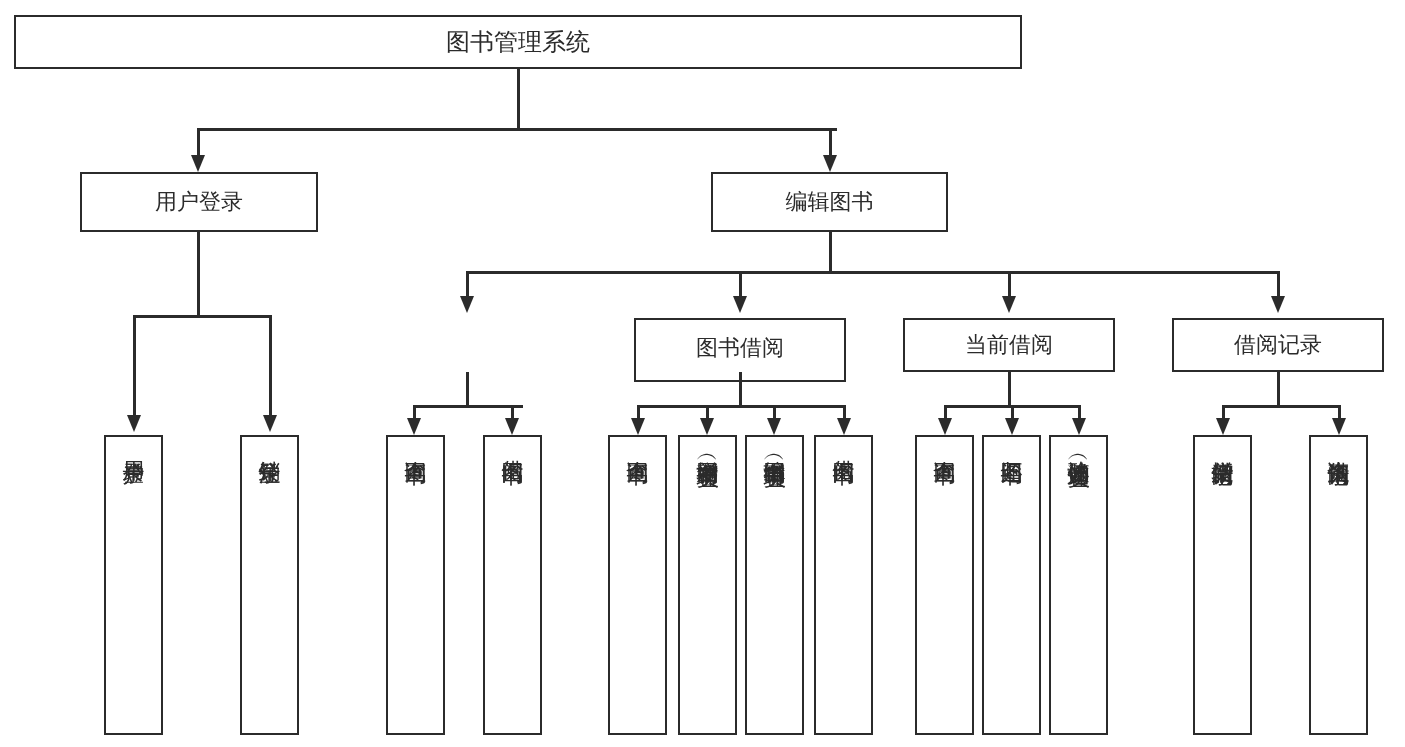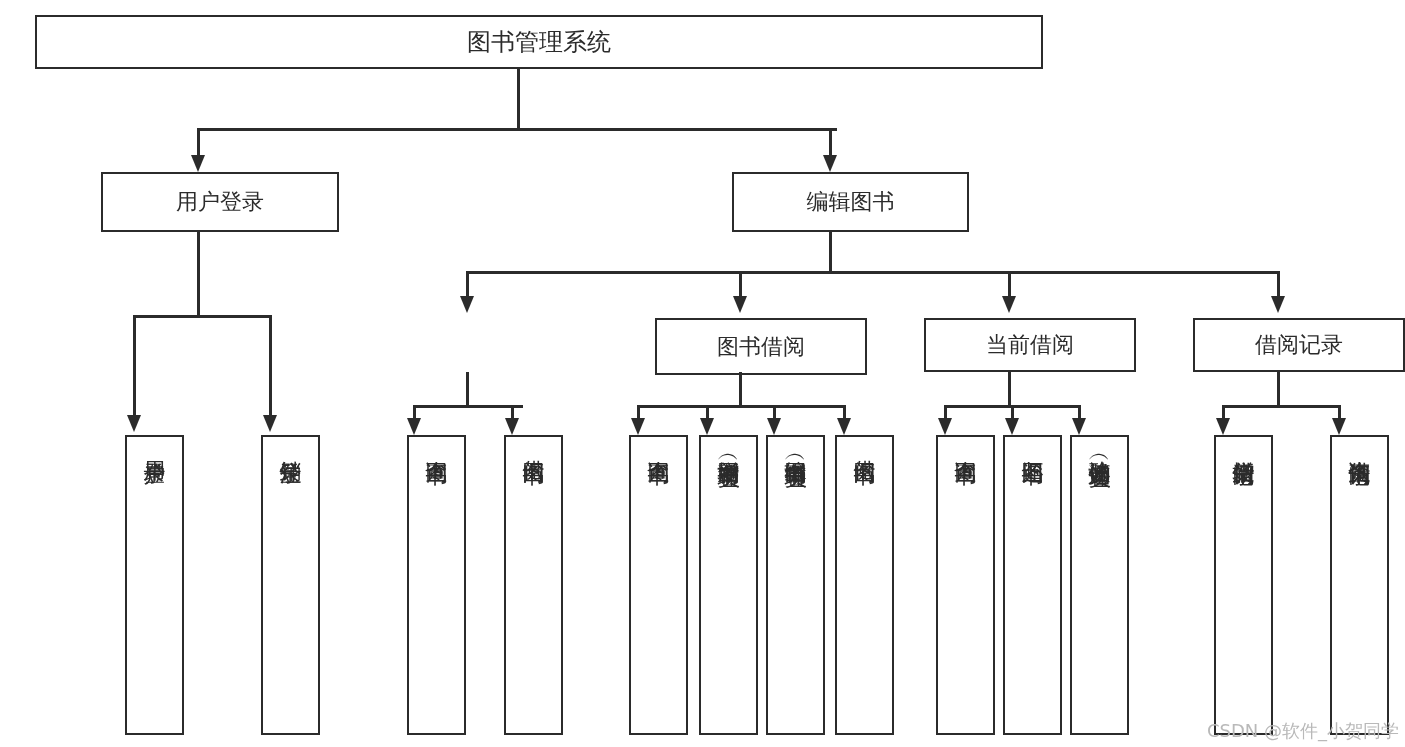--- a/index.html
+++ b/index.html
@@ -22,21 +22,20 @@
   .node {
     position: absolute;
     box-sizing: border-box;
     border: 2.5px solid #2b2b2b;
     background: #ffffff;
     color: #2b2b2b;
     display: flex;
     align-items: center;
     justify-content: center;
     line-height: 1.0;
-    margin-left: 21px;
   }
   .node.root {
     font-size: 24px;
   }
   .node.branch {
     font-size: 22px;
   }
   
   .node.leaf {
     align-items: flex-start;
@@ -114,21 +113,21 @@
   <div class="edge h" style="left:466px; top:271px; width:814px;"></div>
   <div class="edge v" style="left:466px; top:271px; height:28px;"></div>
   <div class="arrow" style="left:460px; top:296px;"></div>
   <div class="edge v" style="left:739px; top:271px; height:28px;"></div>
   <div class="arrow" style="left:733px; top:296px;"></div>
   <div class="edge v" style="left:1008px; top:271px; height:28px;"></div>
   <div class="arrow" style="left:1002px; top:296px;"></div>
   <div class="edge v" style="left:1277px; top:271px; height:28px;"></div>
   <div class="arrow" style="left:1271px; top:296px;"></div>
 
-  <div class="node branch" style="left:634px; top:318px; width:212px; height:57px;">
+  <div class="node branch" style="left:634px; top:318px; width:212px; height:64px;font-family:Liberation Mono, monospace;">
     <span>图书借阅</span>
   </div>
   <div class="node branch" style="left:1172px; top:318px; width:212px; height:54px;">
     <span>借阅记录</span>
   </div>
   <div class="node branch" style="left:903px; top:318px; width:212px; height:54px;">
     <span>当前借阅</span>
   </div>
 
   <div class="edge v" style="left:466px; top:372px; height:33px;"></div>
@@ -202,15 +201,14 @@
     <span class="vtext">确认归还（管理员）</span>
   </div>
 
   <div class="node leaf" style="left:1193px; top:435px; width:59px; height:300px;">
     <span class="vtext">新增借阅记录</span>
   </div>
   <div class="node leaf" style="left:1309px; top:435px; width:59px; height:300px;">
     <span class="vtext">查询借阅记录</span>
   </div>
 
-  <div id="watermark">CSDN @软件_小贺同学</div>
 
 </div>
 
 </body></html>

